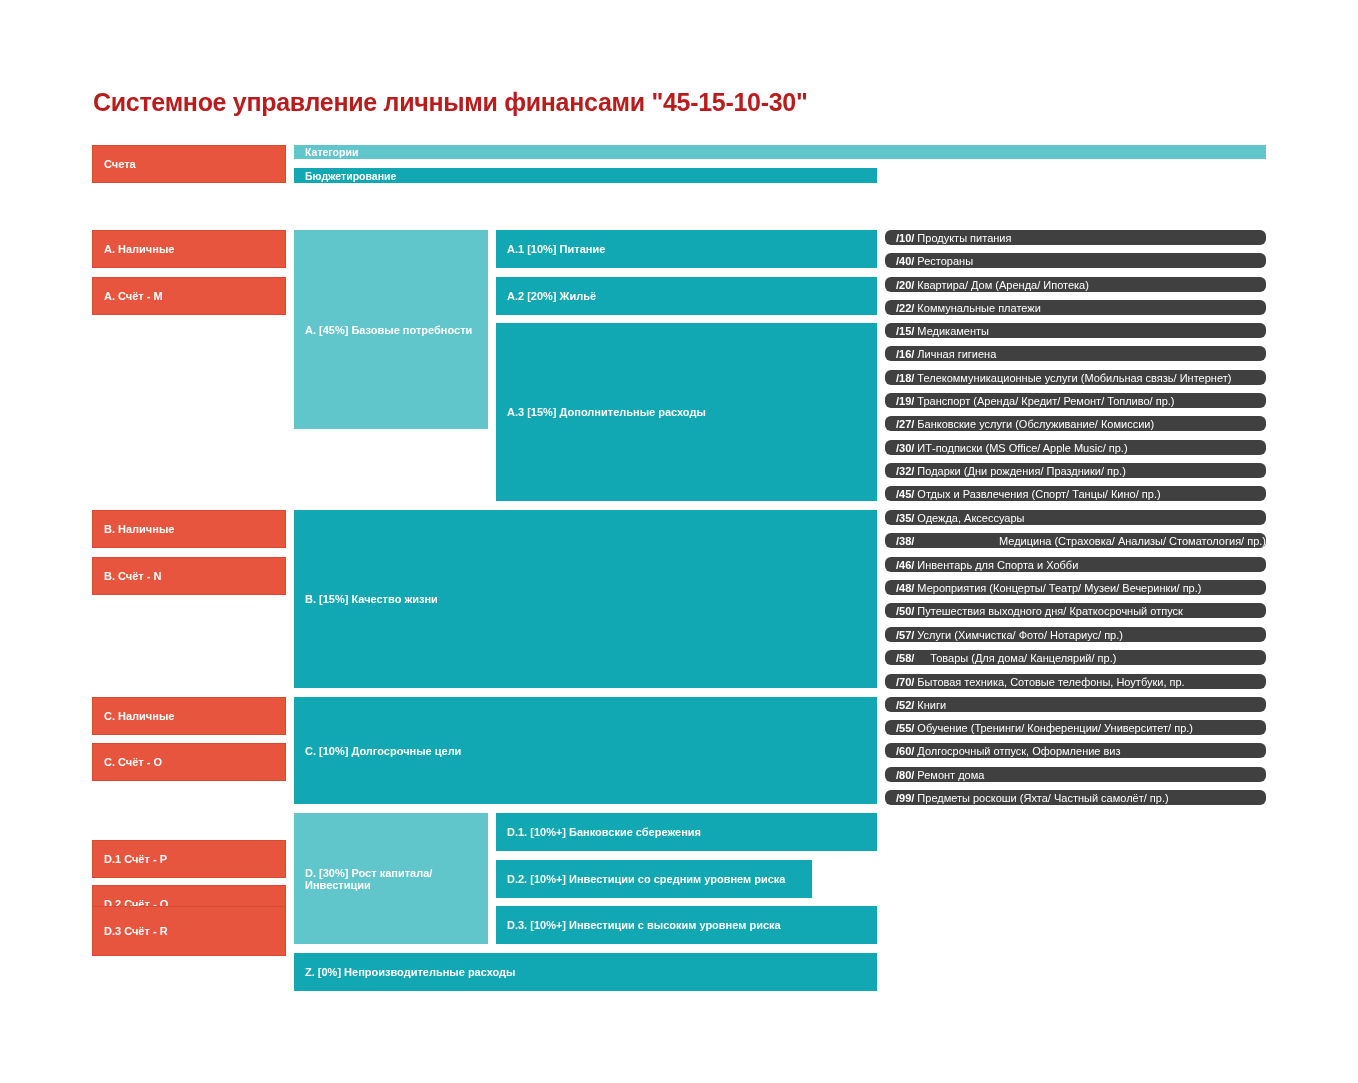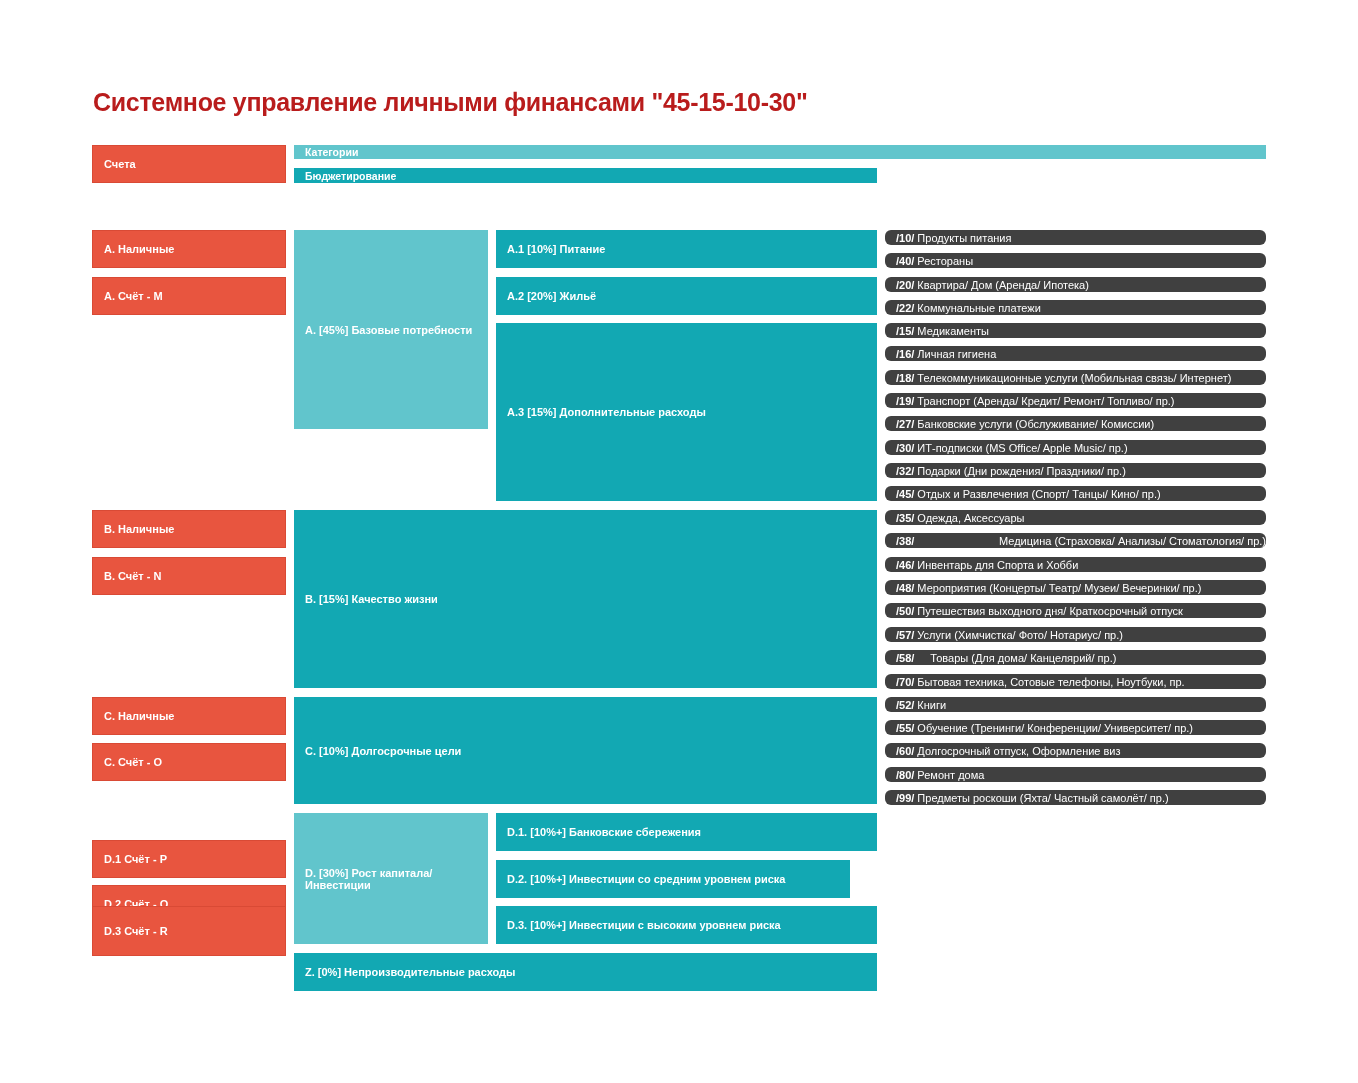--- a/index.html
+++ b/index.html
@@ -83,21 +83,21 @@
 <div class="box dark" style="left:294px; top:697px; width:583px; height:107px;">
   <span>C. [10%] Долгосрочные цели</span>
   </div>
 
 <div class="box light" style="left:294px; top:813px; width:194px; height:131px; padding-right:8px;">
   <span class="wrap">D. [30%] Рост капитала/ Инвестиции</span>
   </div>
 <div class="box dark" style="left:496px; top:813px; width:381px; height:38px;">
   <span>D.1. [10%+] Банковские сбережения</span>
   </div>
-<div class="box dark" style="left:496px; top:860px; width:354px; height:38px;">
+<div class="box dark" style="left:496px; top:860px; width:316px; height:38px;">
   <span>D.2. [10%+] Инвестиции со средним уровнем риска</span>
   </div>
 <div class="box dark" style="left:496px; top:906px; width:381px; height:38px;">
   <span>D.3. [10%+] Инвестиции с высоким уровнем риска</span>
   </div>
 
 <div class="box dark" style="left:294px; top:953px; width:583px; height:38px;">
   <span>Z. [0%] Непроизводительные расходы</span>
   </div>
 

